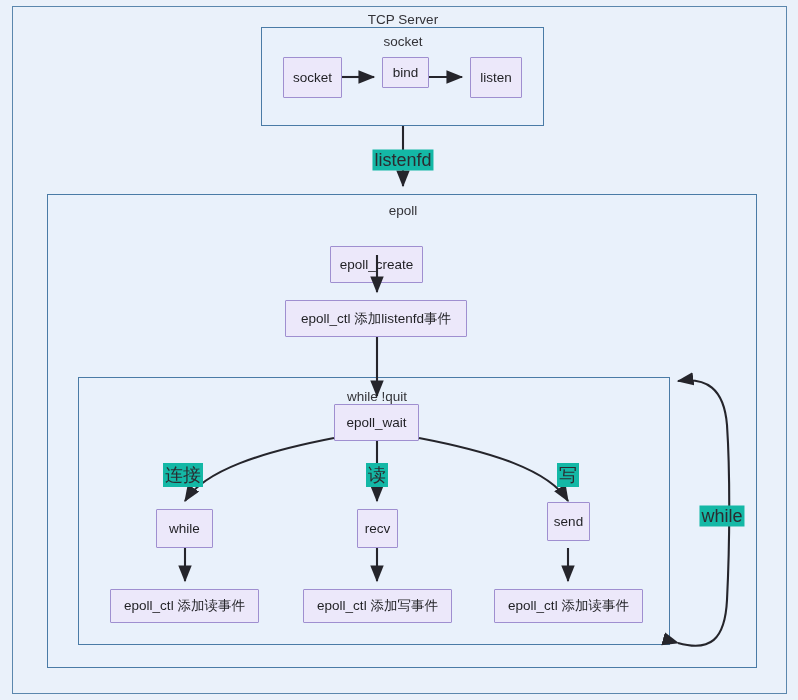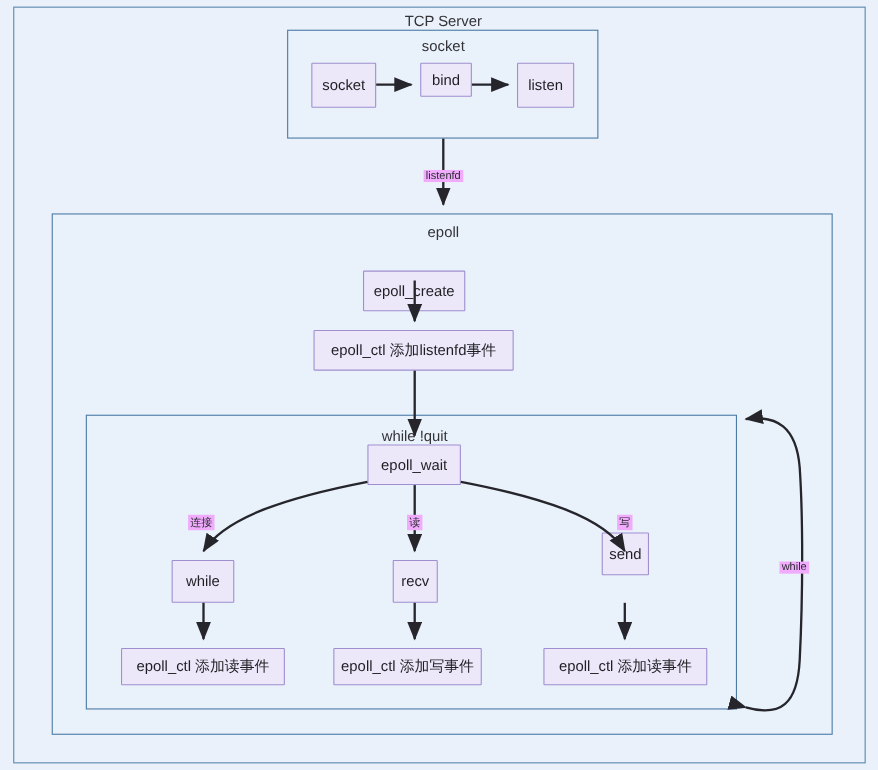--- a/index.html
+++ b/index.html
@@ -39,23 +39,23 @@
     display:flex;
     align-items:center;
     justify-content:center;
     white-space:nowrap;
     border-radius:1px;
   }
 
   
   .edge-label{
     position:absolute;
-    font-size:10px;
+    font-size:18px;
     color:#2b2b30;
-    background:#f0abfc;
+    background:#14b8a6;
     padding:0 2px;
     white-space:nowrap;
     transform:translate(-50%,-50%);
   }
 
   
   #edges{position:absolute;left:0;top:0;width:798px;height:700px;pointer-events:none;}
   .flow{fill:none;stroke:#25252b;stroke-width:2.1;}
 
   
@@ -99,24 +99,24 @@
 
   <div class="node" style="left:285px;top:300px;width:182px;height:37px;">epoll_ctl 添加listenfd事件</div>
 
   <div class="cluster" style="left:78px;top:377px;width:592px;height:268px;"></div>
   <div class="cluster-label" style="left:377px;top:389px;">while !quit</div>
 
   <div class="node" style="left:334px;top:404px;width:85px;height:37px;">epoll_wait</div>
 
   <div class="node" style="left:156px;top:509px;width:57px;height:39px;">while</div>
   <div class="node" style="left:357px;top:509px;width:41px;height:39px;text-align:right;">recv</div>
-  <div class="node" style="left:547px;top:484px;width:43px;height:39px;">send</div>
+  <div class="node" style="left:547px;top:502px;width:43px;height:39px;">send</div>
 
   <div class="node" style="left:110px;top:589px;width:149px;height:34px;">epoll_ctl 添加读事件</div>
-  <div class="node" style="left:303px;top:589px;width:135px;height:34px;">epoll_ctl 添加写事件</div>
+  <div class="node" style="left:303px;top:589px;width:149px;height:34px;">epoll_ctl 添加写事件</div>
   <div class="node" style="left:494px;top:589px;width:149px;height:34px;">epoll_ctl 添加读事件</div>
 
   <svg id="edges" viewBox="0 0 798 700">
     <defs>
       <marker id="ah" markerWidth="9" markerHeight="9" refX="7.4" refY="3.2" orient="auto" markerUnits="strokeWidth">
         <path d="M0,0 L8,3.2 L0,6.4 z" fill="#25252b"></path>
       </marker>
     </defs>
 
     <path class="flow" d="M342,77 L374,77" marker-end="url(#ah)"></path>

